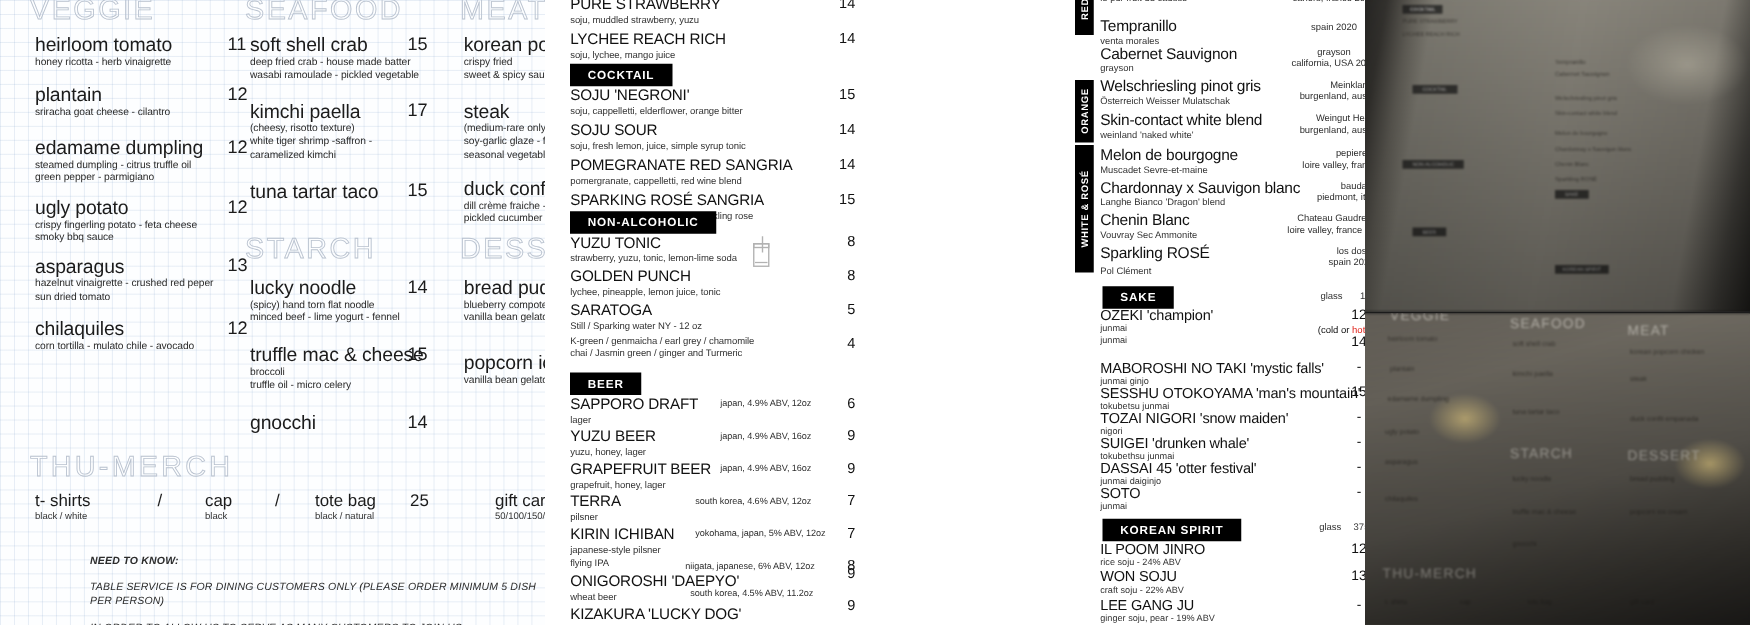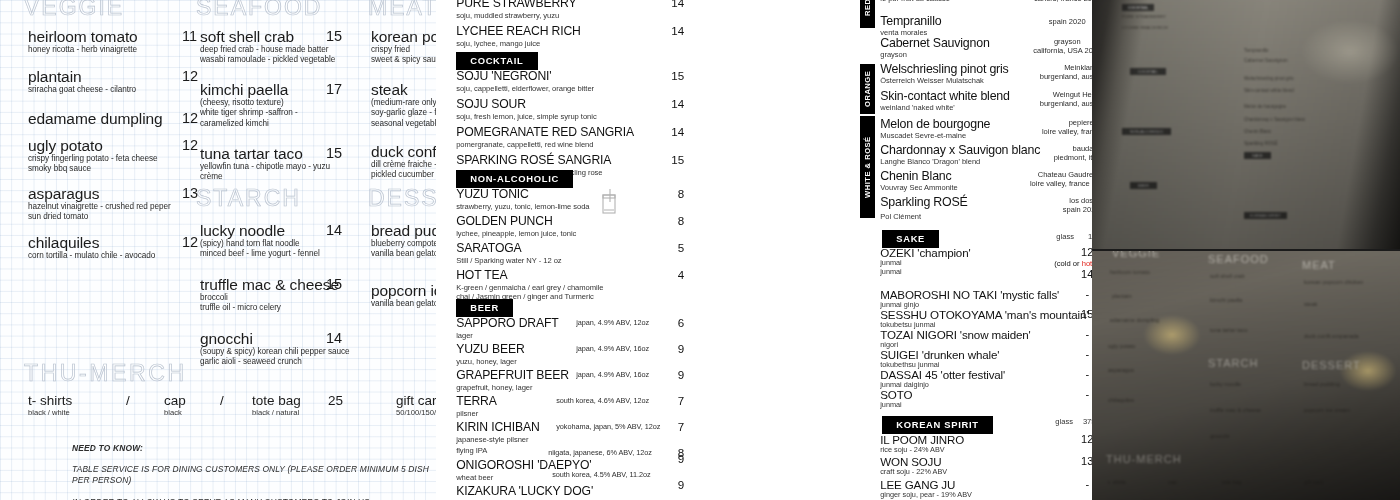--- a/index.html
+++ b/index.html
@@ -160,20 +160,21 @@
         <div class="ds">honey ricotta - herb vinaigrette</div>
         <div class="pr" style="left:154px;">11</div>
       </div>
       <div class="fitem" style="margin-bottom:14px;">
         <div class="nm">plantain</div>
         <div class="ds">sriracha goat cheese - cilantro</div>
         <div class="pr" style="left:154px;">12</div>
       </div>
       <div class="fitem" style="margin-bottom:10px;">
         <div class="nm">edamame dumpling</div>
+        <div class="ds">steamed dumpling - citrus truffle oil<br>green pepper - parmigiano</div>
         <div class="pr" style="left:154px;">12</div>
       </div>
       <div class="fitem" style="margin-bottom:10px;">
         <div class="nm">ugly potato</div>
         <div class="ds">crispy fingerling potato - feta cheese<br>smoky bbq sauce</div>
         <div class="pr" style="left:154px;">12</div>
       </div>
       <div class="fitem" style="margin-bottom:12px;">
         <div class="nm">asparagus</div>
         <div class="ds">hazelnut vinaigrette - crushed red peper<br>sun dried tomato</div>
@@ -192,21 +193,20 @@
         <div class="ds">deep fried crab - house made batter<br>wasabi ramoulade - pickled vegetable</div>
         <div class="pr" style="left:126px;">15</div>
       </div>
       <div class="fitem" style="margin-bottom:16px;">
         <div class="nm">kimchi paella</div>
         <div class="ds">(cheesy, risotto texture)<br>white tiger shrimp -saffron -<br> caramelized kimchi</div>
         <div class="pr" style="left:126px;">17</div>
       </div>
       <div class="fitem">
         <div class="nm">tuna tartar taco</div>
-        <div class="ds">yellowfin tuna - chipotle mayo - yuzu<br>crème</div>
         <div class="pr" style="left:126px;">15</div>
       </div>
     </div>
 
     <div class="fcol" style="left:371px; top:28px; width:175px;">
       <div class="fitem" style="margin-bottom:15px;">
         <div class="nm">korean popcorn chicken</div>
         <div class="ds">crispy fried<br>sweet &amp; spicy sauce</div>
 
       </div>
@@ -228,21 +228,20 @@
         <div class="ds">(spicy) hand torn flat noodle<br>minced beef - lime yogurt - fennel</div>
         <div class="pr" style="left:126px;">14</div>
       </div>
       <div class="fitem" style="margin-bottom:16px;">
         <div class="nm">truffle mac &amp; cheese</div>
         <div class="ds">broccoli<br>truffle oil - micro celery</div>
         <div class="pr" style="left:126px;">15</div>
       </div>
       <div class="fitem">
         <div class="nm">gnocchi</div>
-        <div class="ds" style="max-width:175px;">(soupy &amp; spicy) korean chili pepper sauce<br>garlic aioli - seaweed crunch</div>
         <div class="pr" style="left:126px;">14</div>
       </div>
     </div>
 
     <div class="fcol" style="left:371px; top:222px; width:175px;">
       <div class="fitem" style="margin-bottom:22px;">
         <div class="nm">bread pudding</div>
         <div class="ds">blueberry compote - valrhona jivara<br>vanilla bean gelato</div>
 
       </div>
@@ -346,21 +345,20 @@
         <div class="dnm">GOLDEN PUNCH</div>
         <div class="dds">lychee, pineapple, lemon juice, tonic</div>
         <div class="dpr">8</div>
       </div>
       <div class="drow" style="margin-bottom:3px;">
         <div class="dnm">SARATOGA</div>
         <div class="dds">Still / Sparking water NY - 12 oz</div>
         <div class="dpr">5</div>
       </div>
       <div class="drow">
-        <div class="dnm">HOT TEA</div>
         <div class="dds bold1" style="font-weight:400;">K-green / genmaicha / earl grey / chamomile<br>chai / Jasmin green / ginger and Turmeric</div>
         <div class="dpr">4</div>
       </div>
     </div>
 
     <div class="dsec" style="left:20px; top:297px; width:228px;">
       <div class="tag">BEER</div>
     </div>
     <div class="dsec" style="left:20px; top:316px; width:228px;">
       <div class="drow" style="margin-bottom:2px;">

